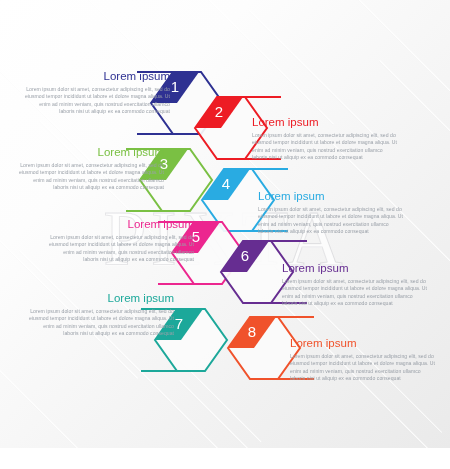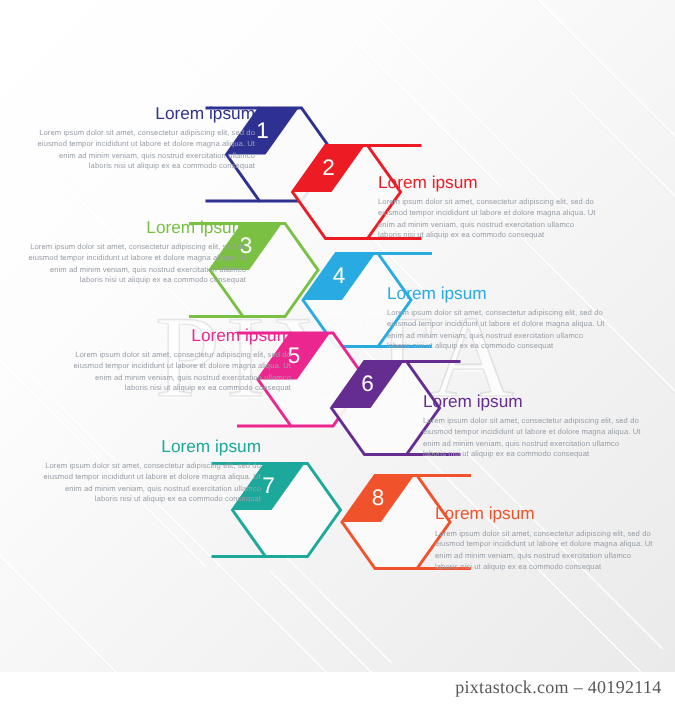--- a/index.html
+++ b/index.html
@@ -237,17 +237,14 @@
           <p class="title" style="color: rgb(28, 168, 154);">Lorem ipsum</p>
           <p class="body">Lorem ipsum dolor sit amet, consectetur adipiscing elit, sed do eiusmod tempor incididunt ut labore et dolore magna aliqua. Ut enim ad minim veniam, quis nostrud exercitation ullamco laboris nisi ut aliquip ex ea commodo consequat</p>
         </div>
         <div class="block right" style="left: 290px; top: 337px;">
           <p class="title" style="color: rgb(240, 82, 43);">Lorem ipsum</p>
           <p class="body">Lorem ipsum dolor sit amet, consectetur adipiscing elit, sed do eiusmod tempor incididunt ut labore et dolore magna aliqua. Ut enim ad minim veniam, quis nostrud exercitation ullamco laboris nisi ut aliquip ex ea commodo consequat</p>
         </div>
       </div>
   </div>
 
-  <div id="footer">
-    <span class="credit">pixtastock.com – 40192114</span>
-  </div>
 
 </div>
 
 </body></html>

